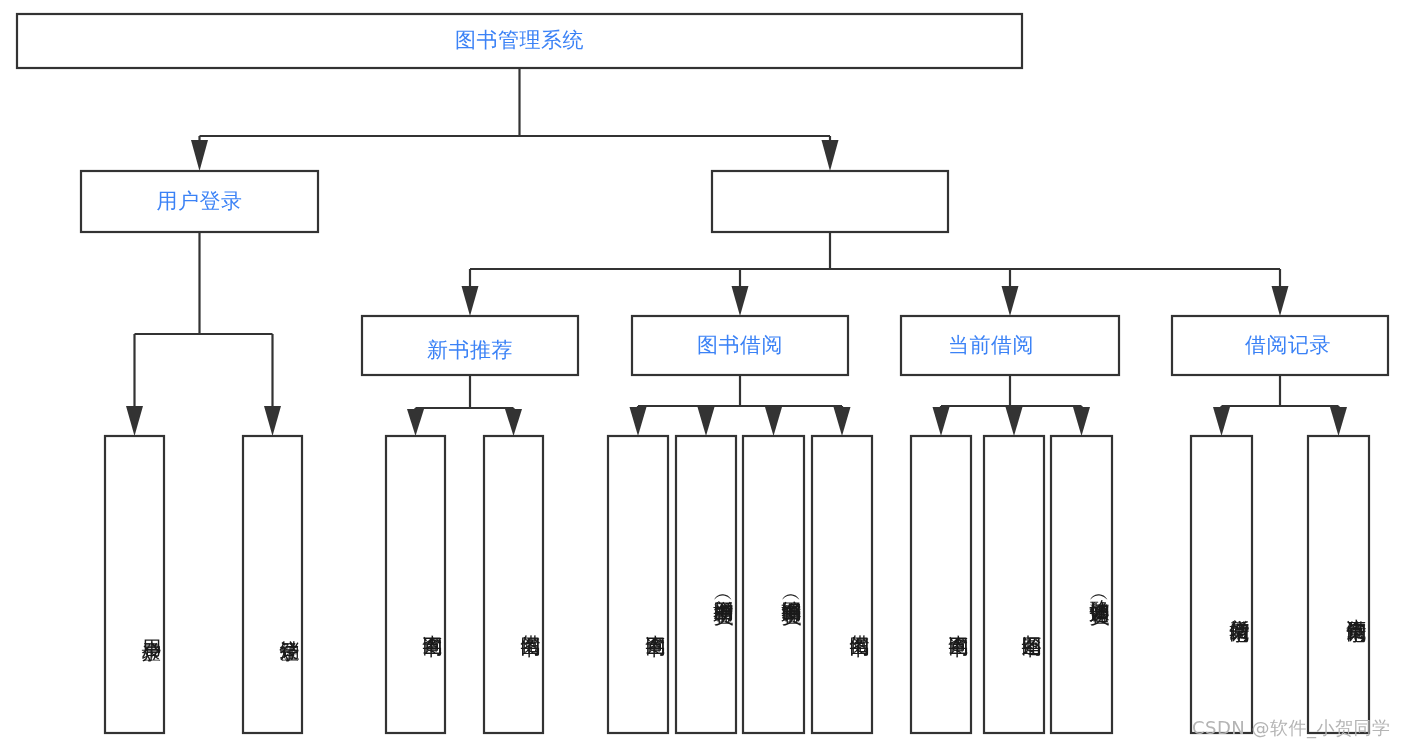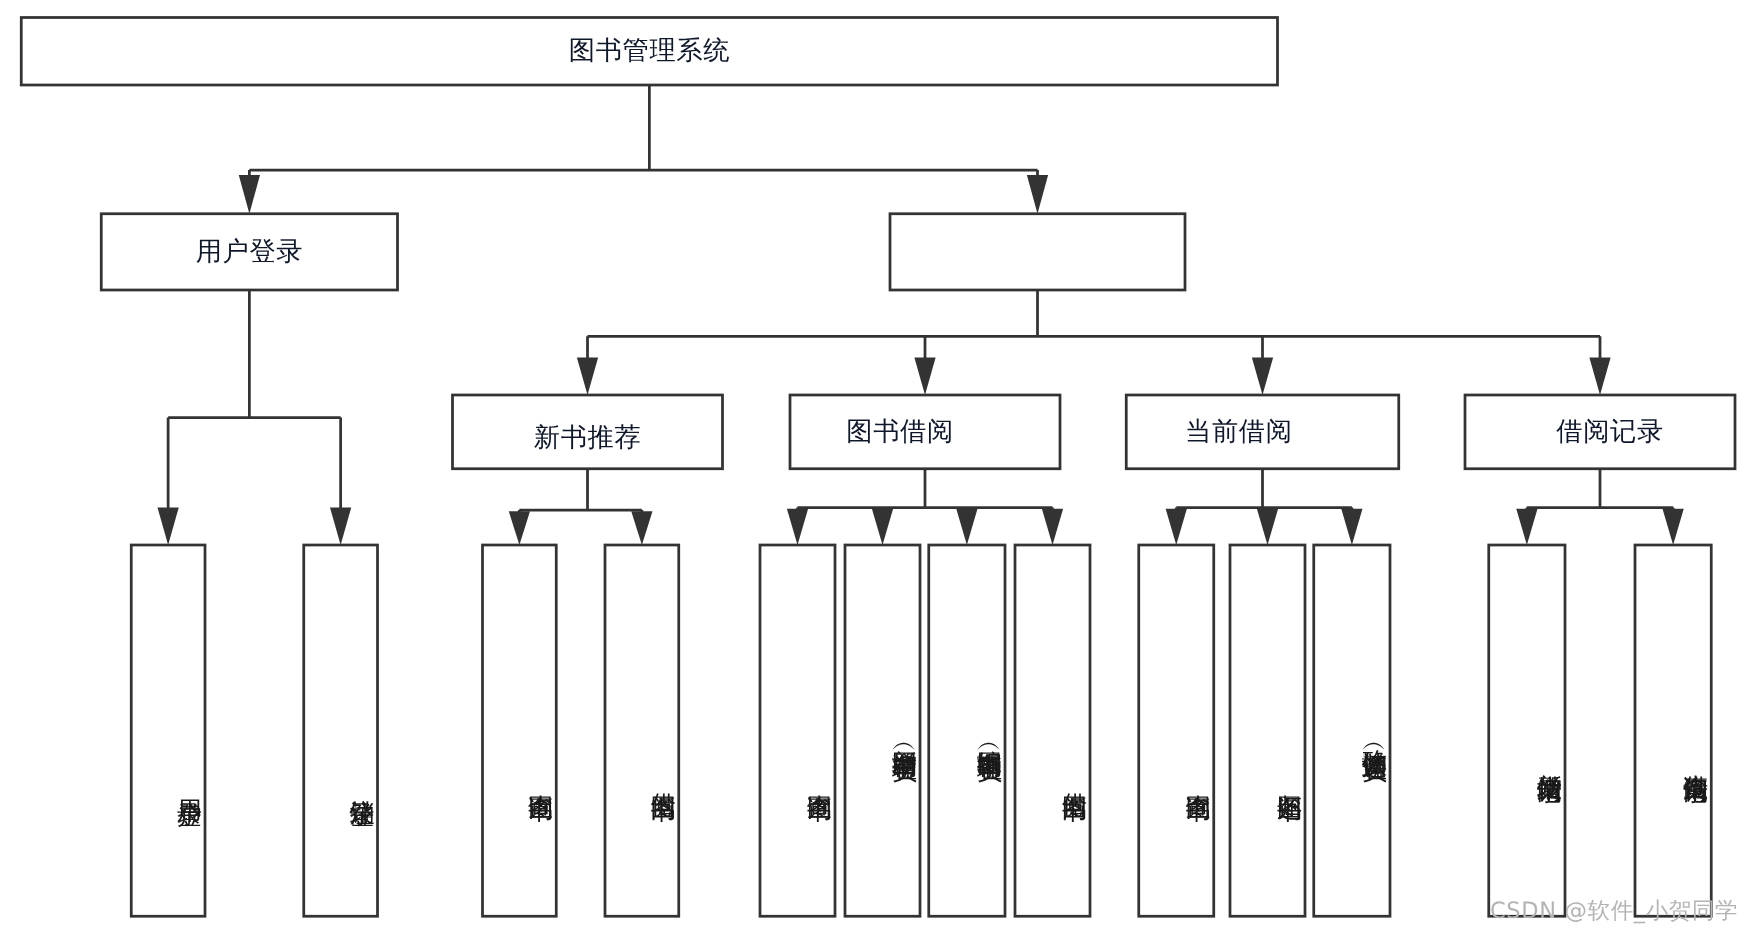--- a/index.html
+++ b/index.html
@@ -40,21 +40,21 @@
   .arrow-head {
     fill: #333333;
     stroke: none;
   }
   
   .node-label-h {
     position: absolute;
     display: flex;
     align-items: center;
     justify-content: center;
-    color: #0f172a;
+    color: #3b82f6;
     font-size: 21px;
     line-height: 1.2;
     letter-spacing: 0.5px;
     white-space: nowrap;
     pointer-events: none;
   }
   
   .node-label-v {
     position: absolute;
     display: flex;
@@ -184,21 +184,21 @@
       <polygon class="arrow-head" points="1338.5,436 1330,407 1347,407"></polygon>
     </g>
 
   </svg>
 
   <div class="node-label-h" style="left:17px; top:14px; width:1005px; height:54px;">图书管理系统</div>
 
   <div class="node-label-h" style="left:81px; top:171px; width:237px; height:61px;">用户登录</div>
 
   <div class="node-label-h" style="left:362px; top:316px; width:216px; height:70px;">新书推荐</div>
-  <div class="node-label-h" style="left:612px; top:316px; width:216px; height:59px;">图书借阅</div>
+  <div class="node-label-h" style="left:632px; top:316px; width:216px; height:59px;">图书借阅</div>
   <div class="node-label-h" style="left:901px; top:316px; width:180px; height:59px;">当前借阅</div>
   <div class="node-label-h" style="left:1172px; top:316px; width:232px; height:59px;text-align:center;">借阅记录</div>
 
   <div class="node-label-v" style="left:105px; top:526px; width:59px; height:200px;">用户登录</div>
   <div class="node-label-v" style="left:243px; top:526px; width:59px; height:200px;">注销登录</div>
   <div class="node-label-v" style="left:386px; top:516px; width:59px; height:210px;">查询图书</div>
   <div class="node-label-v" style="left:484px; top:516px; width:59px; height:210px;">借阅图书</div>
   <div class="node-label-v" style="left:608px; top:516px; width:60px; height:210px;">查询图书</div>
   <div class="node-label-v" style="left:676px; top:446px; width:60px; height:285px;">新增图书（管理员）</div>
   <div class="node-label-v" style="left:743px; top:446px; width:61px; height:285px;">编辑图书（管理员）</div>

